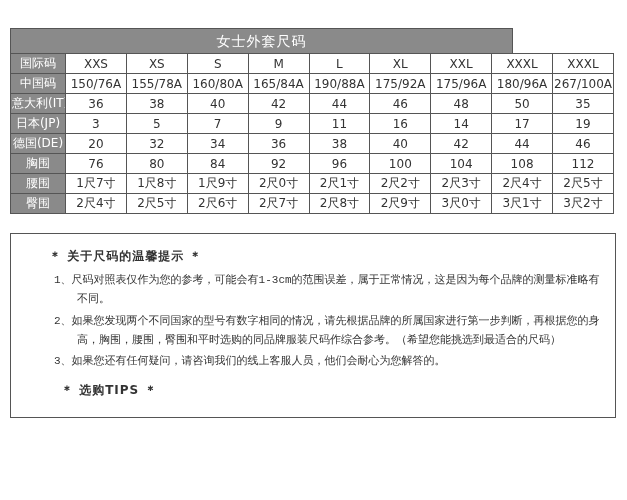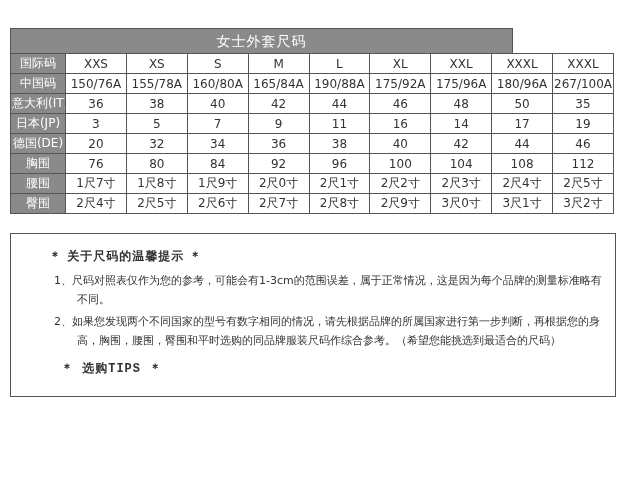--- a/index.html
+++ b/index.html
@@ -67,26 +67,26 @@
   .notes-heading{
     font-weight:bold;
     font-size:12px;
     padding-left:38px;
     margin:2px 0 4px 0;
     letter-spacing:1px;
   }
   .notes-heading.secondary{
     padding-left:50px;
     margin-top:9px;
-    font-family:Liberation Mono, monospace;
   }
   .tip-item{
     padding-left:66px;
     text-indent:-23px;
     margin:2px 0;
+    font-family:Liberation Mono, monospace;
   }
 </style>
 </head>
 <body>
 
 <div class="page">
 
   <div class="title-bar">女士外套尺码</div>
 
   <table class="size-table">
@@ -188,18 +188,19 @@
           <td>3尺2寸</td>
         </tr>
       </tbody>
   </table>
 
   <div class="notes-panel">
     <div class="notes-heading">＊ 关于尺码的温馨提示 ＊</div>
 
     <div class="tip-item">1、尺码对照表仅作为您的参考，可能会有1-3cm的范围误差，属于正常情况，这是因为每个品牌的测量标准略有不同。</div>
     <div class="tip-item">2、如果您发现两个不同国家的型号有数字相同的情况，请先根据品牌的所属国家进行第一步判断，再根据您的身高，胸围，腰围，臀围和平时选购的同品牌服装尺码作综合参考。（希望您能挑选到最适合的尺码）</div>
+    <div class="tip-item">3、如果您还有任何疑问，请咨询我们的线上客服人员，他们会耐心为您解答的。</div>
 
     <div class="notes-heading secondary">＊ 选购TIPS ＊</div>
 
   </div>
 
 </div>
 
 </body></html>

